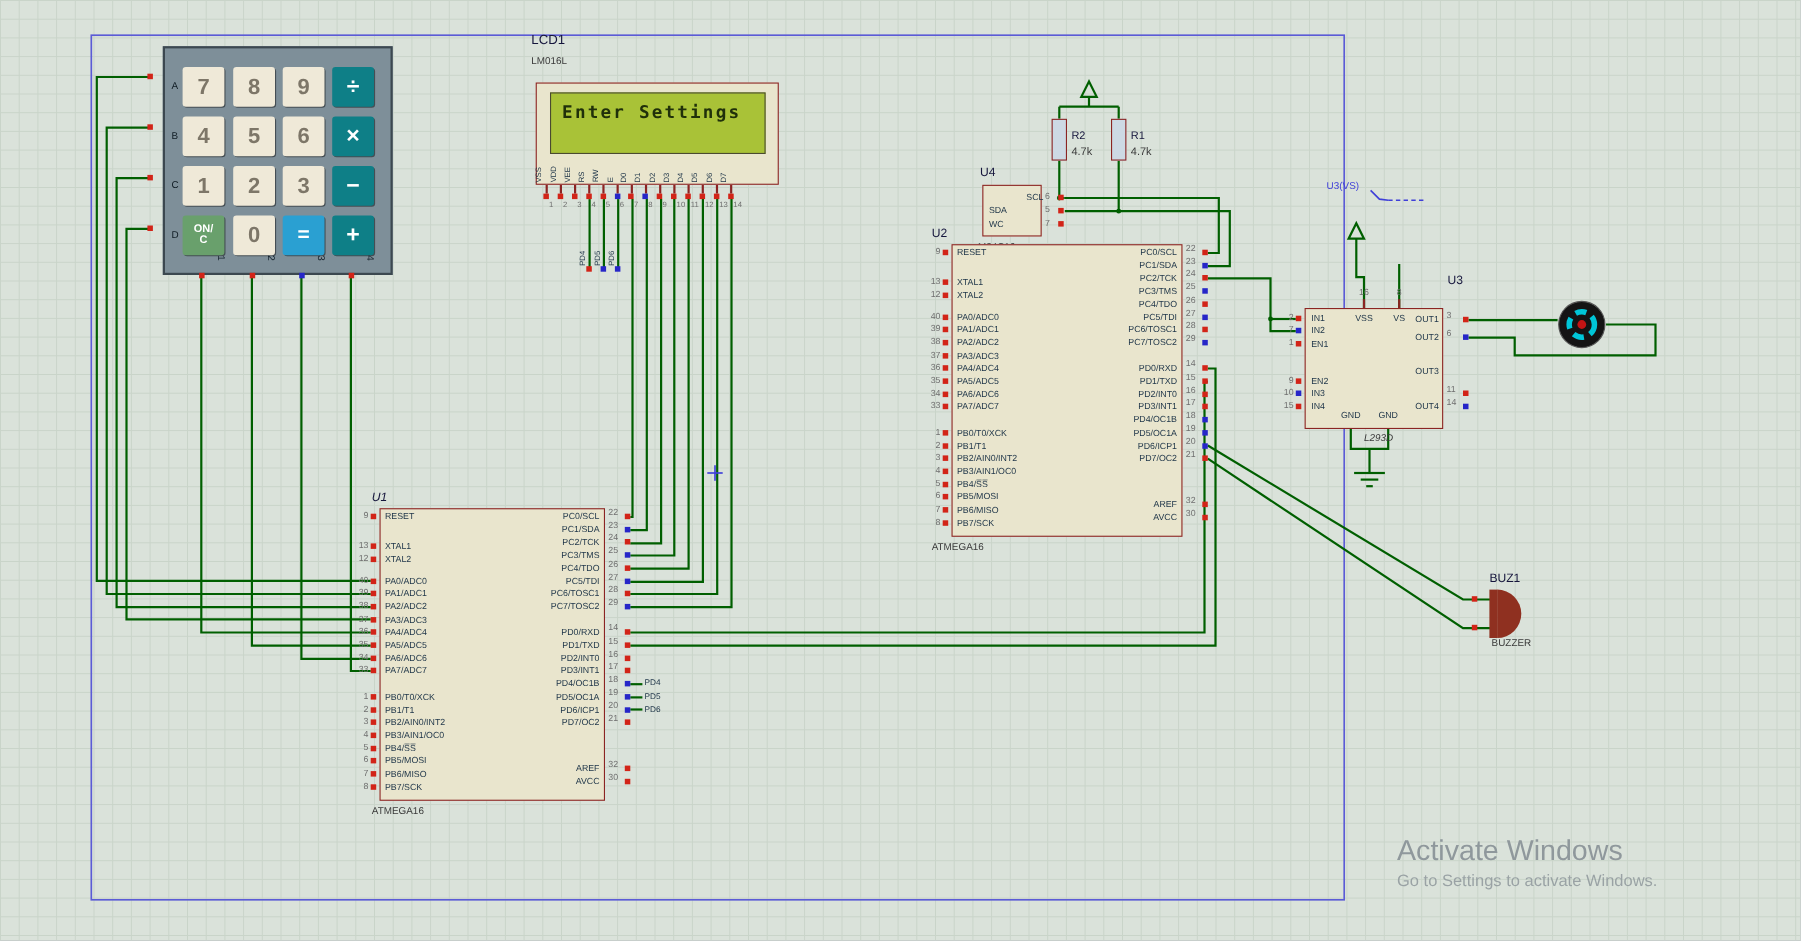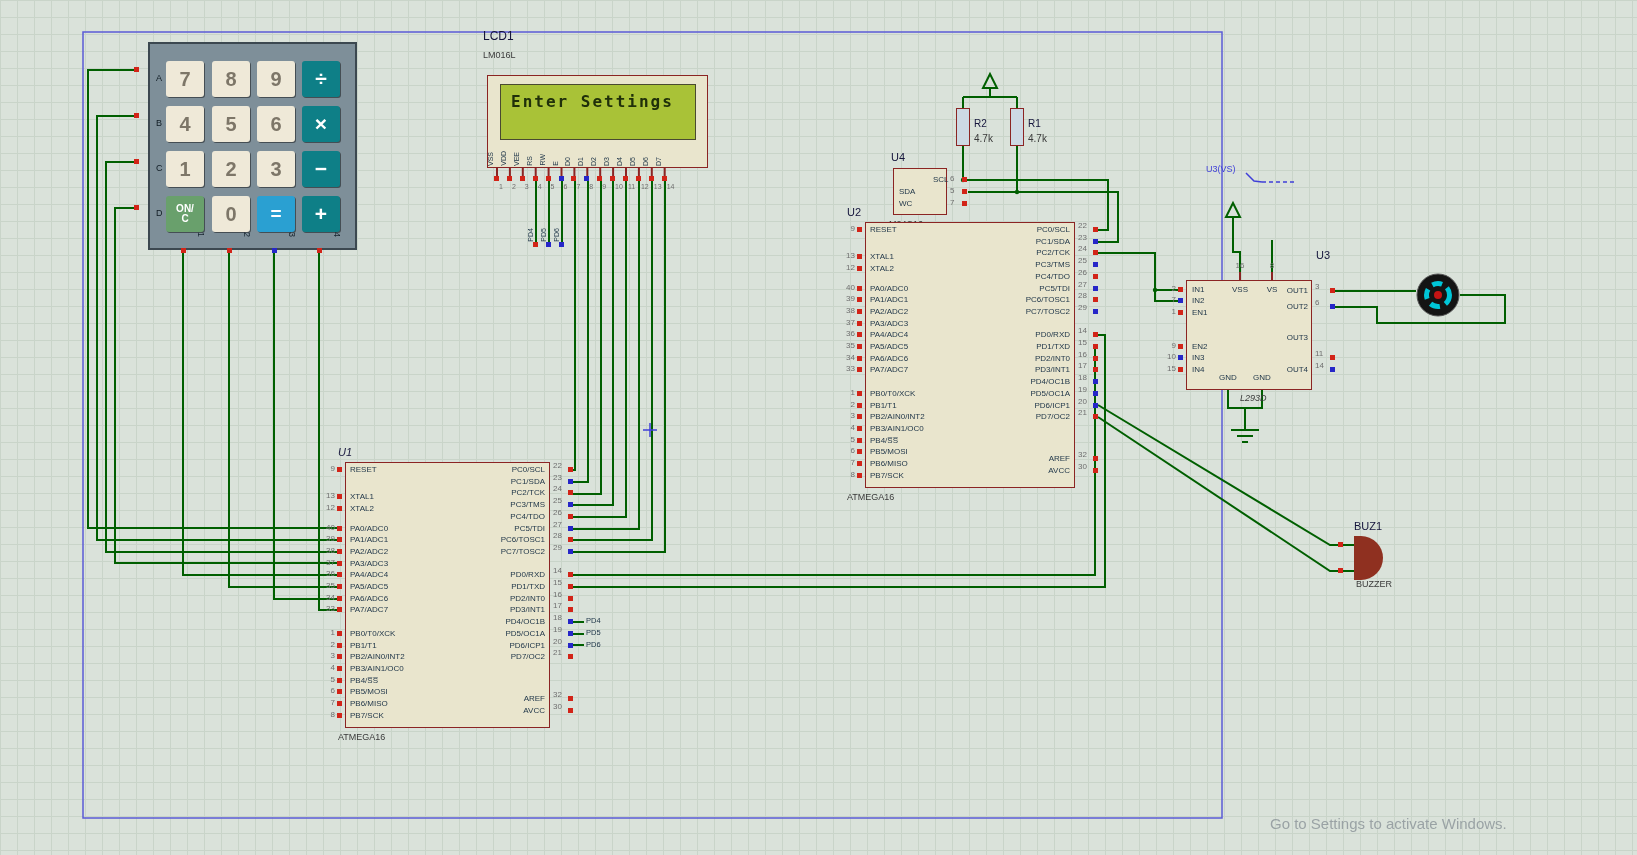--- a/index.html
+++ b/index.html
@@ -183,21 +183,22 @@
     <span class="part" style="left:1356px;top:579px;">BUZZER</span>
 
     <span class="abs" style="left:1206px;top:164px;font-size:9px;color:var(--blueMark);">U3(VS)</span>
     <span class="netlab" style="left:586px;top:616px;">PD4</span>
     <span class="netlab" style="left:586px;top:628px;">PD5</span>
     <span class="netlab" style="left:586px;top:640px;">PD6</span>
     <span class="vtext abs" style="left:527px;bottom:613px;">PD4</span>
     <span class="vtext abs" style="left:540px;bottom:613px;">PD5</span>
     <span class="vtext abs" style="left:553px;bottom:613px;">PD6</span>
 
-    <span class="wm2" style="left:1270px;top:815px;">Go to Settings to activate Windows.</span>
+    <span class="wm1" style="left:1270px;top:758px;">Activate Windows</span>
+    <span class="wm2" style="left:1270px;top:792px;">Go to Settings to activate Windows.</span>
 
     <div id="gen">
         <div class="sq" style="left: 134px; top: 67px; background: var(--sqRed);"></div>
         <div class="sq" style="left: 134px; top: 113px; background: var(--sqRed);"></div>
         <div class="sq" style="left: 134px; top: 159px; background: var(--sqRed);"></div>
         <div class="sq" style="left: 134px; top: 205px; background: var(--sqRed);"></div>
         <div class="sq" style="left: 181px; top: 248px; background: var(--sqRed);"></div>
         <div class="sq" style="left: 227px; top: 248px; background: var(--sqRed);"></div>
         <div class="sq" style="left: 272px; top: 248px; background: var(--sqBlue);"></div>
         <div class="sq" style="left: 317px; top: 248px; background: var(--sqRed);"></div>

